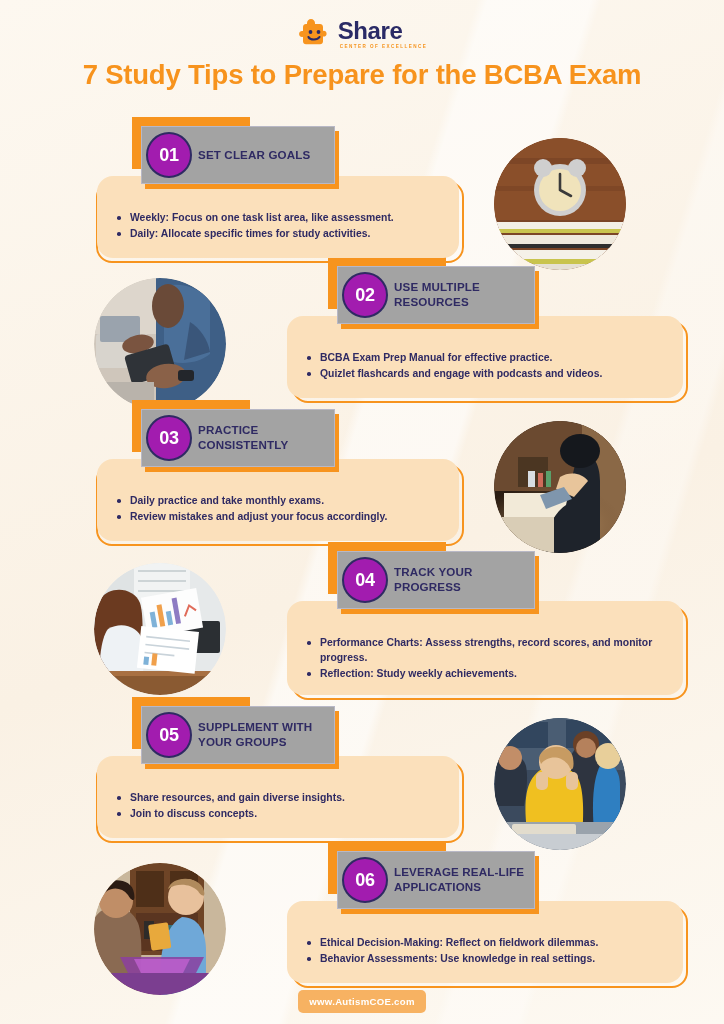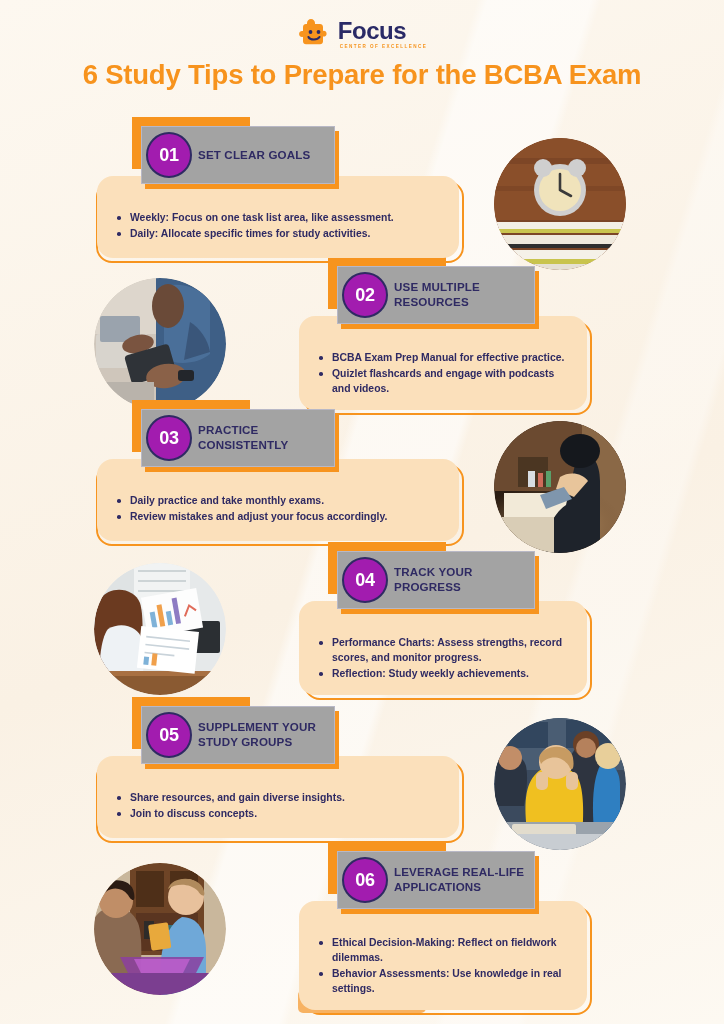--- a/index.html
+++ b/index.html
@@ -68,21 +68,21 @@
     overflow: hidden;
     top: 12px;
   }
   .photo.left  { left: 94px; }
   .photo.right { left: 494px; }
   .photo svg { display: block; width: 132px; height: 132px; }
 
   
   .panel { position: absolute; top: 50px; }
   .panel.left  { left: 91px;  width: 368px; padding-left: 6px; }
-  .panel.right { left: 299px; width: 288px; }
+  .panel.right { left: 287px; width: 396px; }
 
   .panel-outline {
     position: absolute;
     left: 5px; top: 5px;
     width: 100%; height: 100%;
     border: 2px solid #f7941e;
     border-radius: 16px;
     z-index: 0;
   }
   .panel-body {
@@ -189,26 +189,26 @@
 <div class="page">
 
   <div class="logo-wrap">
     <svg class="logo-mark" viewBox="0 0 34 32">
       <path d="M10 5c0-2.2 1.8-4 4-4s4 1.8 4 4v1h5c1.7 0 3 1.3 3 3v4c1.8-.6 3.6.7 3.6 2.7 0 2-1.8 3.3-3.6 2.7v4.9c0 1.7-1.3 3-3 3H9c-1.7 0-3-1.3-3-3v-4.6c-1.9.7-3.9-.7-3.9-2.8 0-2.1 2-3.5 3.9-2.8V9c0-1.7 1.3-3 3-3h1z" fill="#f7941e"></path>
       <circle cx="13.5" cy="14" r="1.9" fill="#2a2a66"></circle>
       <circle cx="21.5" cy="14" r="1.9" fill="#2a2a66"></circle>
       <path d="M11.5 19c1.6 3.4 9 3.4 11 0" stroke="#2a2a66" stroke-width="2.1" fill="none" stroke-linecap="round"></path>
     </svg>
     <span class="logo-text">
-      <span class="logo-word">Focus</span>
+      <span class="logo-word">Share</span>
       <span class="logo-sub">CENTER OF EXCELLENCE</span>
     </span>
   </div>
 
-  <div class="title">6 Study Tips to Prepare for the BCBA Exam</div>
+  <div class="title">7 Study Tips to Prepare for the BCBA Exam</div>
 
   <div id="rows">
       <div class="row" style="top: 126px;">
         <div class="photo right">
           <svg viewBox="0 0 132 132">
             <defs>
               <clipPath id="c1">
                 <circle cx="66" cy="66" r="66"></circle>
               </clipPath>
             </defs>
@@ -435,21 +435,21 @@
             <ul class="bullets">
               <li>Share resources, and gain diverse insights.</li>
               <li>Join to discuss concepts.</li>
             </ul>
           </div>
         </div>
         <div class="card left">
           <div class="card-accent"></div>
           <div class="card-shadow"></div>
           <div class="card-face">
-            <div class="card-title">SUPPLEMENT YOUR STUDY GROUPS</div>
+            <div class="card-title">SUPPLEMENT WITH YOUR GROUPS</div>
           </div>
           <div class="badge">05</div>
         </div>
       </div>
       <div class="row" style="top: 851px;">
         <div class="photo left">
           <svg viewBox="0 0 132 132">
             <defs>
               <clipPath id="c6">
                 <circle cx="66" cy="66" r="66"></circle>

